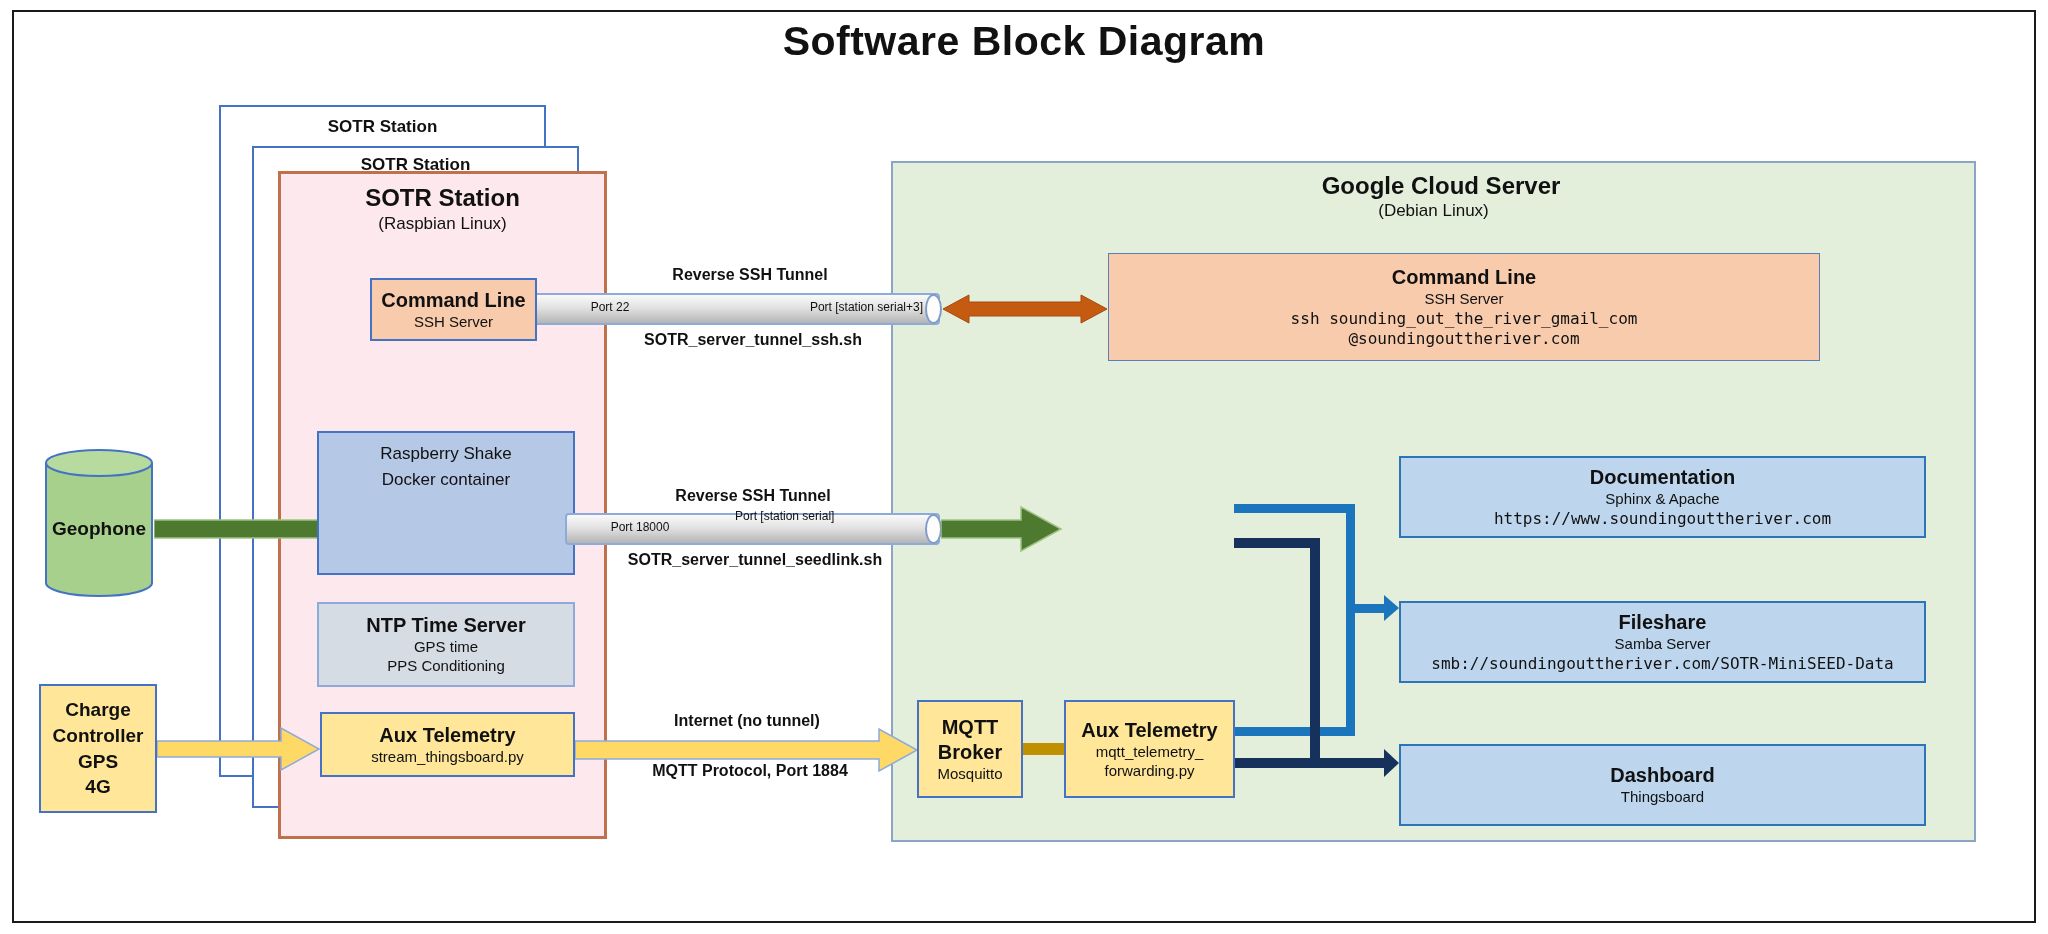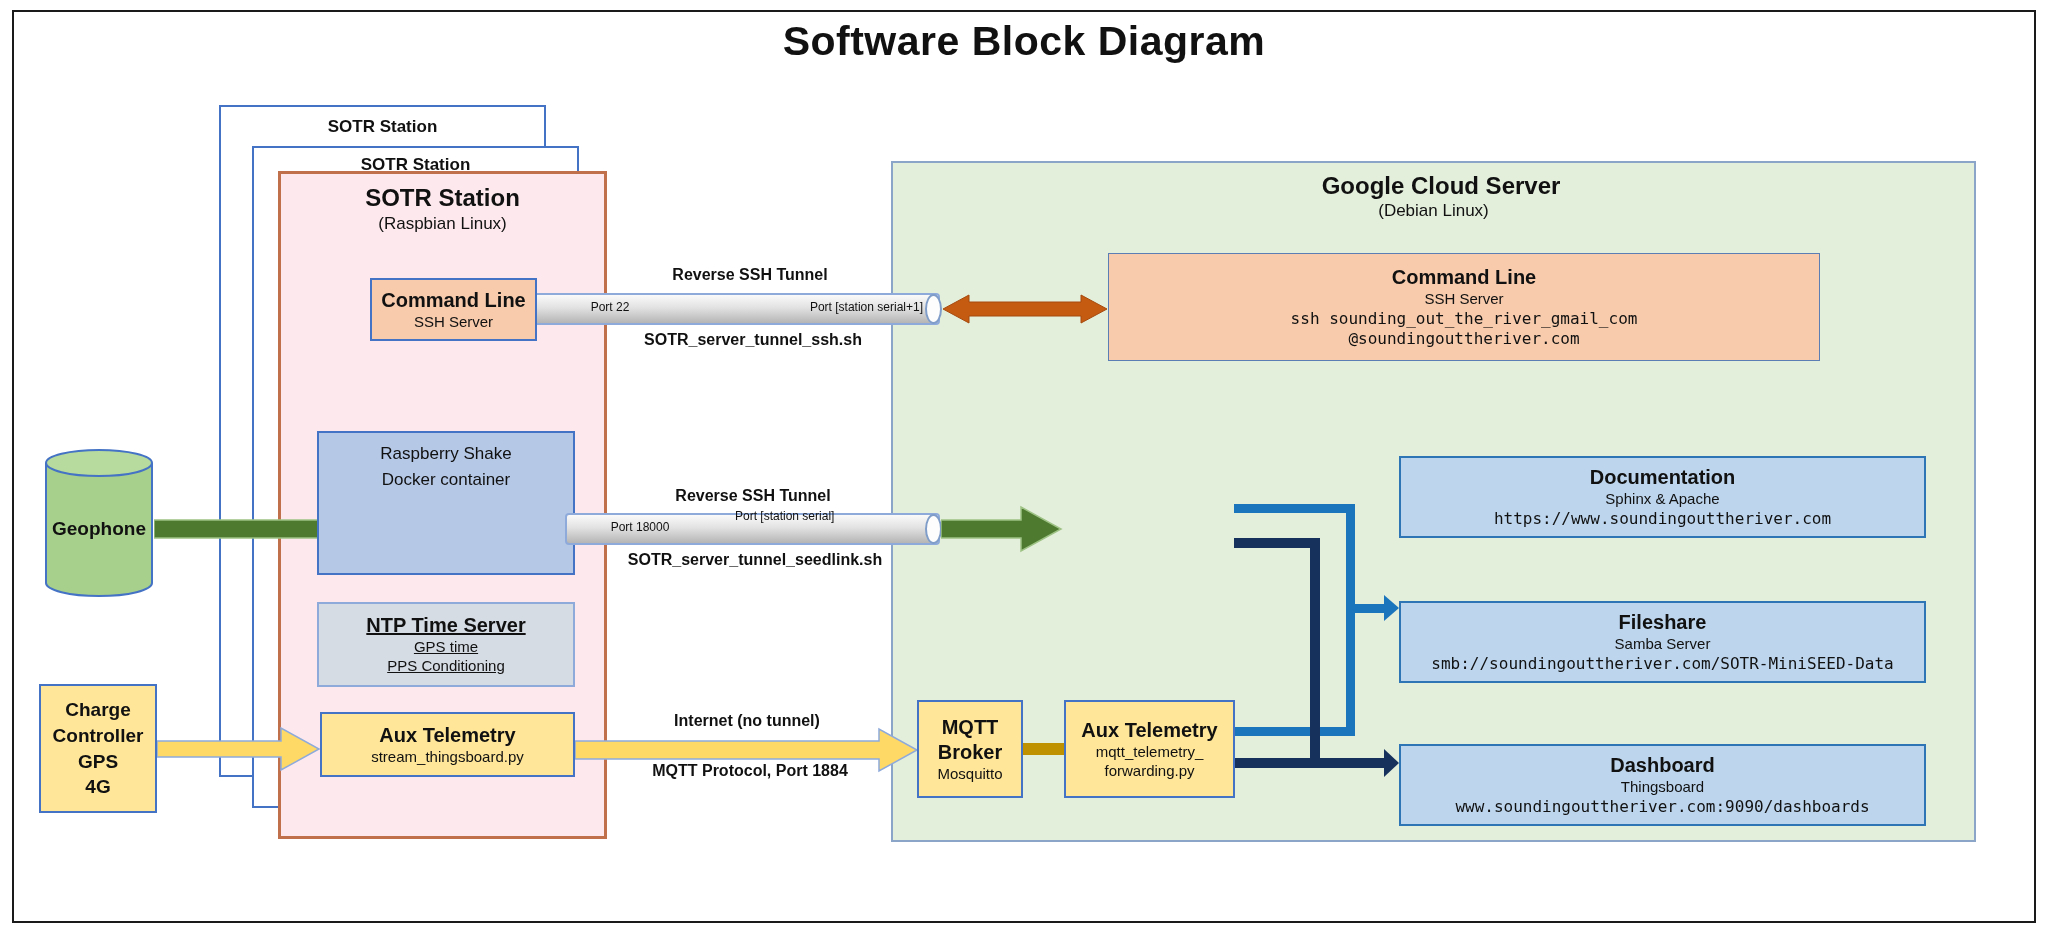--- a/index.html
+++ b/index.html
@@ -59,21 +59,21 @@
   <div class="abs zone-title" style="left:278px;top:184px;width:329px;">SOTR Station</div>
   <div class="abs zone-sub" style="left:278px;top:214px;width:329px;">(Raspbian Linux)</div>
 
   <div class="abs greenzone" style="left:891px;top:161px;width:1085px;height:681px;"></div>
   <div class="abs zone-title" style="left:891px;top:172px;width:1044px;margin-left:28px;">Google Cloud Server</div>
   <div class="abs zone-sub" style="left:891px;top:201px;width:1085px;">(Debian Linux)</div>
 
   <div class="abs pipe" style="left:527px;top:293px;width:413px;height:32px;"></div>
   <div class="abs pipe-cap" style="left:925px;top:294px;width:17px;height:30px;"></div>
   <div class="abs pipe-label" style="left:560px;top:300px;width:100px;text-align:center;">Port 22</div>
-  <div class="abs pipe-label" style="left:725px;top:300px;width:198px;text-align:right;">Port [station serial+1]</div>
+  <div class="abs pipe-label" style="left:725px;top:300px;width:198px;text-align:right;">Port [station serial+3]</div>
   <div class="abs flow-label center-label" style="left:750px;top:266px;">Reverse SSH Tunnel</div>
   <div class="abs flow-label center-label" style="left:753px;top:331px;">SOTR_server_tunnel_ssh.sh</div>
 
   <svg class="abs" style="left:941px;top:291px;" width="168" height="36">
     <polygon points="2,18 28,4 28,11 140,11 140,4 166,18 140,32 140,25 28,25 28,32" fill="#C55A11" stroke="#a64a0e" stroke-width="1"></polygon>
   </svg>
 
   <div class="abs box peach" style="left:370px;top:278px;width:167px;height:63px;">
     <div class="b-title">Command Line</div>
     <div class="b-sub">SSH Server</div>
@@ -108,21 +108,21 @@
   <div class="abs pipe-label" style="left:735px;top:509px;width:188px;">Port [station serial]</div>
   <div class="abs flow-label center-label" style="left:753px;top:487px;">Reverse SSH Tunnel</div>
   <div class="abs flow-label center-label" style="left:755px;top:551px;">SOTR_server_tunnel_seedlink.sh</div>
 
 
   <svg class="abs" style="left:941px;top:505px;" width="122" height="48">
     <polygon points="0,15 80,15 80,2 120,24 80,46 80,33 0,33" fill="#4E7A30" stroke="#9DC284" stroke-width="1.5"></polygon>
   </svg>
 
 
-  <div class="abs box graybox" style="left:317px;top:602px;width:258px;height:85px;text-decoration:underline;">
+  <div class="abs box graybox" style="left:317px;top:602px;width:258px;height:85px;">
     <div class="b-title">NTP Time Server</div>
     <div class="b-sub">GPS time</div>
     <div class="b-sub">PPS Conditioning</div>
   </div>
 
   <div class="abs box yellowbox" style="left:39px;top:684px;width:118px;height:129px;line-height:1.35;">
     <div class="b-title" style="font-size:19px;">Charge</div>
     <div class="b-title" style="font-size:19px;">Controller</div>
     <div class="b-title" style="font-size:19px;">GPS</div>
     <div class="b-title" style="font-size:19px;">4G</div>
@@ -176,16 +176,15 @@
 
   <div class="abs box lightbluebox" style="left:1399px;top:566px;width:527px;height:82px;">
     <div class="b-title">Fileshare</div>
     <div class="b-sub">Samba Server</div>
     <div class="mono">smb://soundingouttheriver.com/SOTR-MiniSEED-Data</div>
   </div>
 
   <div class="abs box lightbluebox" style="left:1399px;top:709px;width:527px;height:82px;">
     <div class="b-title">Dashboard</div>
     <div class="b-sub">Thingsboard</div>
-    <div class="mono">www.soundingouttheriver.com:9090/dashboards</div>
   </div>
 
 </div>
 
 </body></html>

